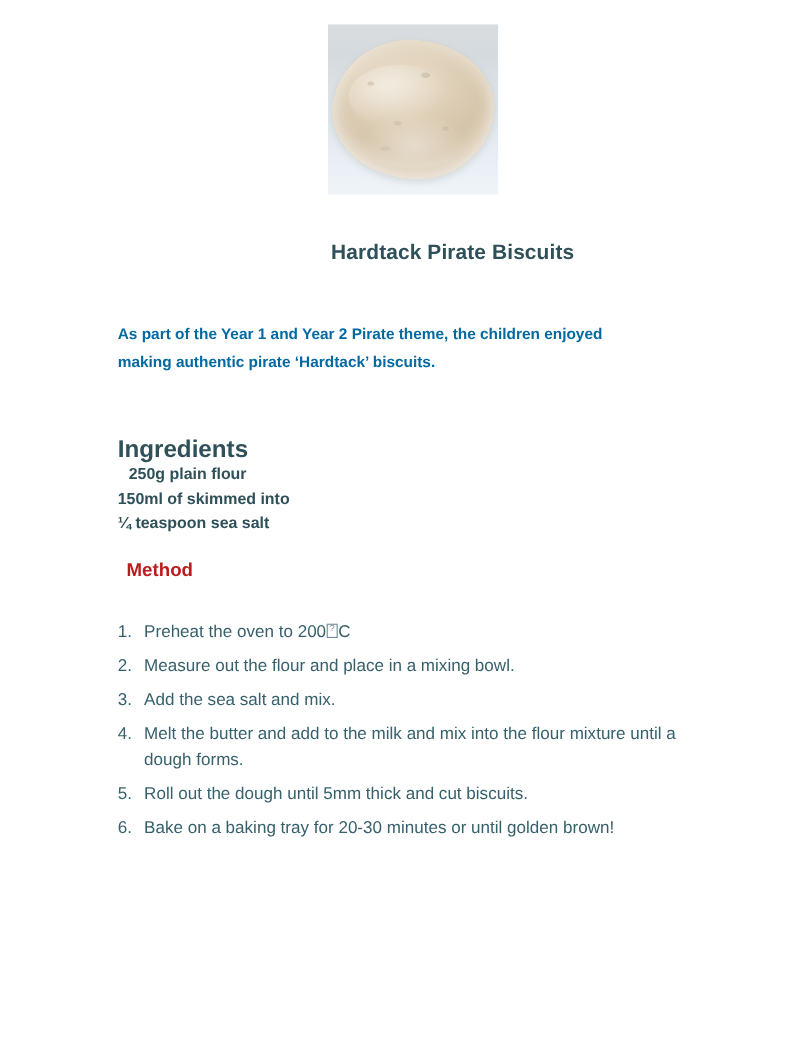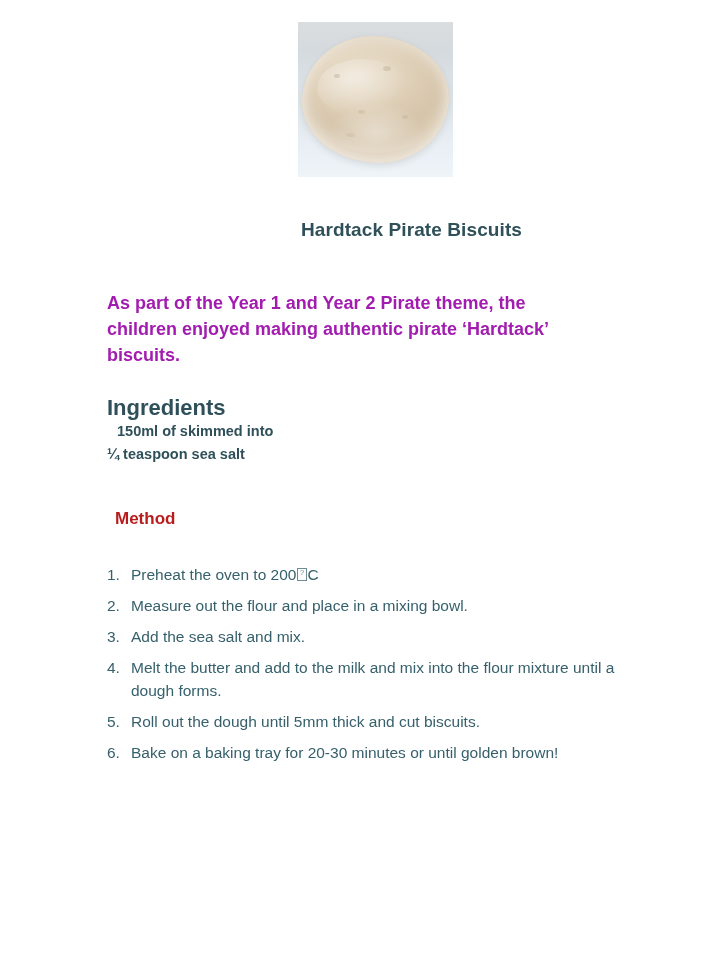--- a/index.html
+++ b/index.html
@@ -95,24 +95,24 @@
     color: #2f5059;
     white-space: nowrap;
     margin-left: 35px;
   }
 
   .intro {
     position: absolute;
     left: 107px;
     top: 290px;
     width: 470px;
-    font-size: 18px;
+    font-size: 14px;
     font-weight: bold;
     line-height: 26px;
-    color: #a21caf;
+    color: #0369a1;
   }
 
   .ingredients-head {
     position: absolute;
     left: 107px;
     top: 395px;
     font-size: 22px;
     font-weight: bold;
     color: #2f5059;
   }
@@ -198,20 +198,21 @@
     </div>
   </div>
 
   <div class="title">Hardtack Pirate Biscuits</div>
 
   <div class="intro">As part of the Year 1 and Year 2 Pirate theme, the children enjoyed making authentic pirate ‘Hardtack’ biscuits.</div>
 
   <div class="ingredients-head">Ingredients</div>
 
   <div class="ing-list">
+    <div class="ing">250g plain flour</div>
     <div class="ing">150ml of skimmed into</div>
     <div class="ing">¼ teaspoon sea salt</div>
   </div>
 
   <div class="method-head">Method</div>
 
   <div class="steps">
 
     <div class="step">
       <span class="step-num">1.</span>

